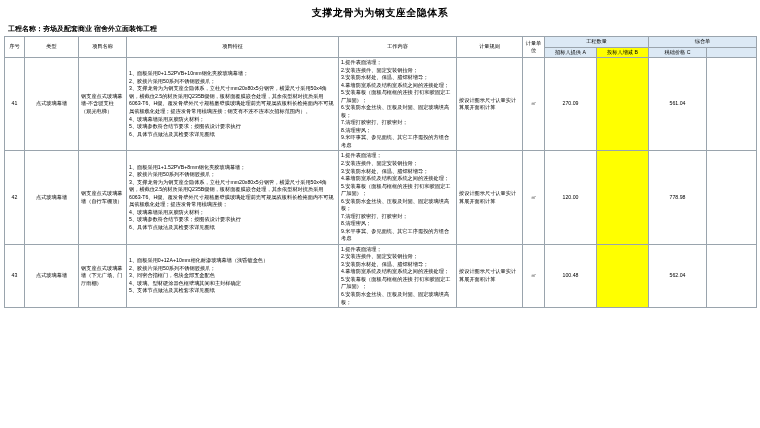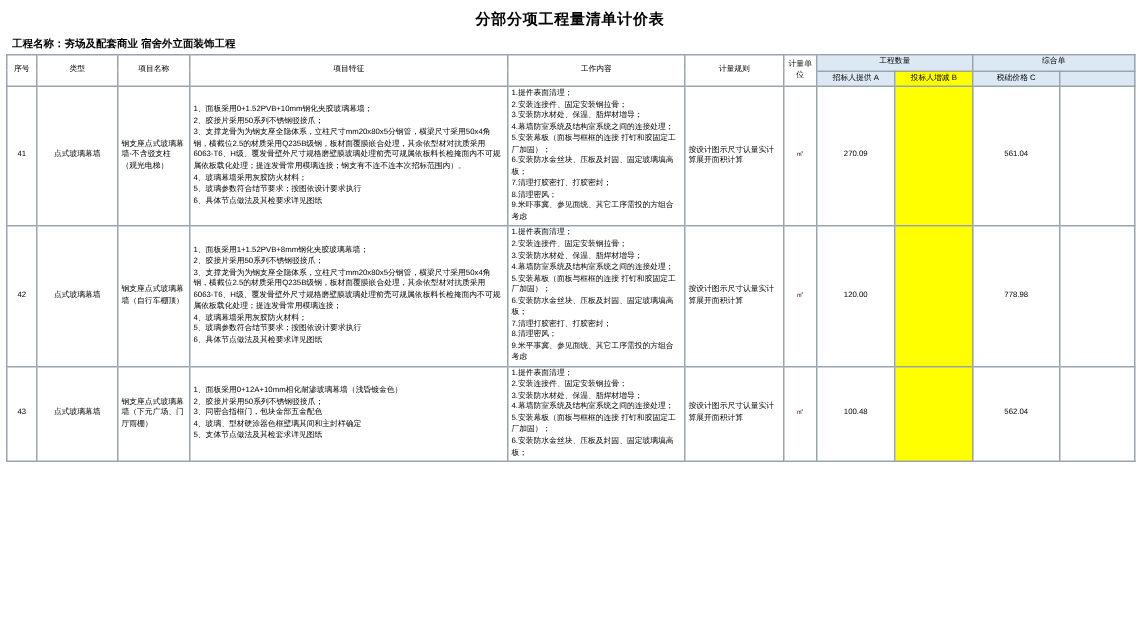--- a/index.html
+++ b/index.html
@@ -117,21 +117,21 @@
   .unitcell {
     font-size: 5.6px;
     text-align: center;
   }
 </style>
 </head>
 <body>
 
 <div class="sheet">
 
-  <div class="doc-title">分部分项工程量清单计价表</div>
+  <div class="doc-title">支撑龙骨为为钢支座全隐体系</div>
   <div class="project-name">工程名称：夯场及配套商业  宿舍外立面装饰工程</div>
 
   <table class="bom">
     <colgroup>
       <col class="c-seq">
       <col class="c-type">
       <col class="c-name">
       <col class="c-feature">
       <col class="c-work">
       <col class="c-rule">

